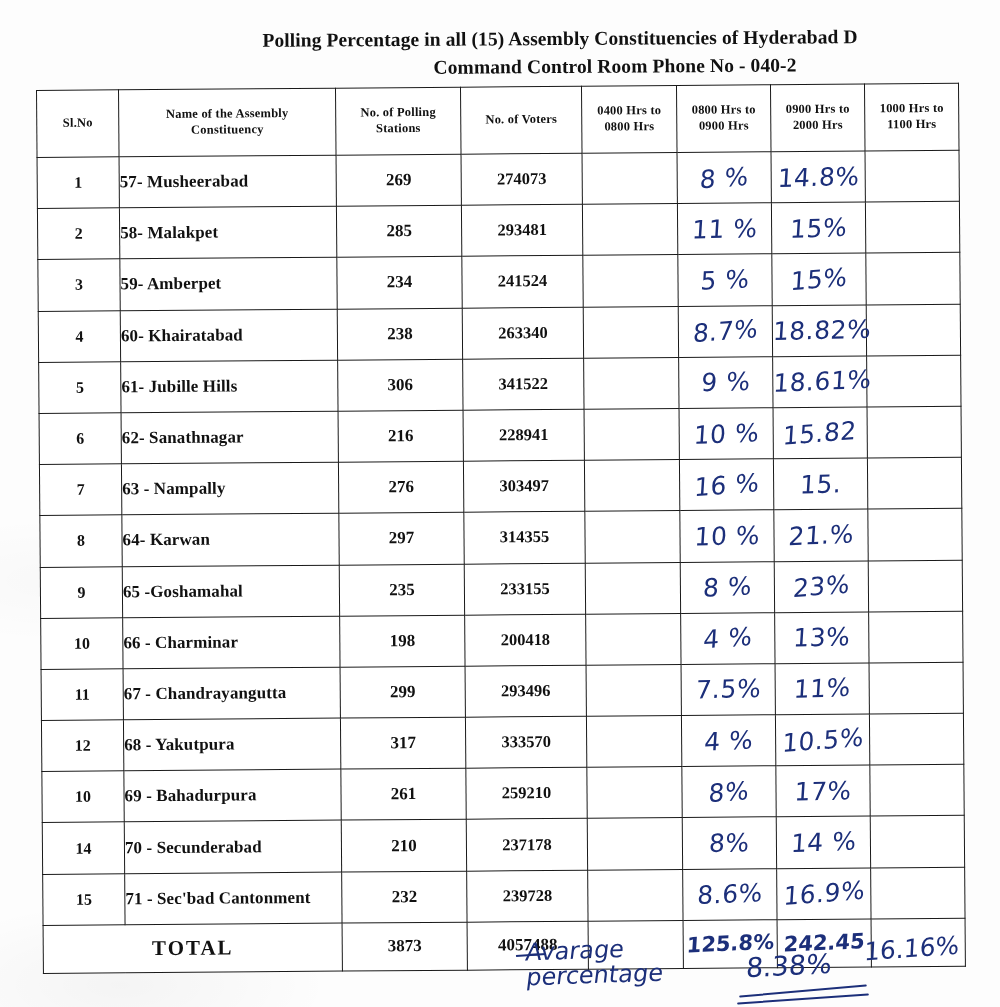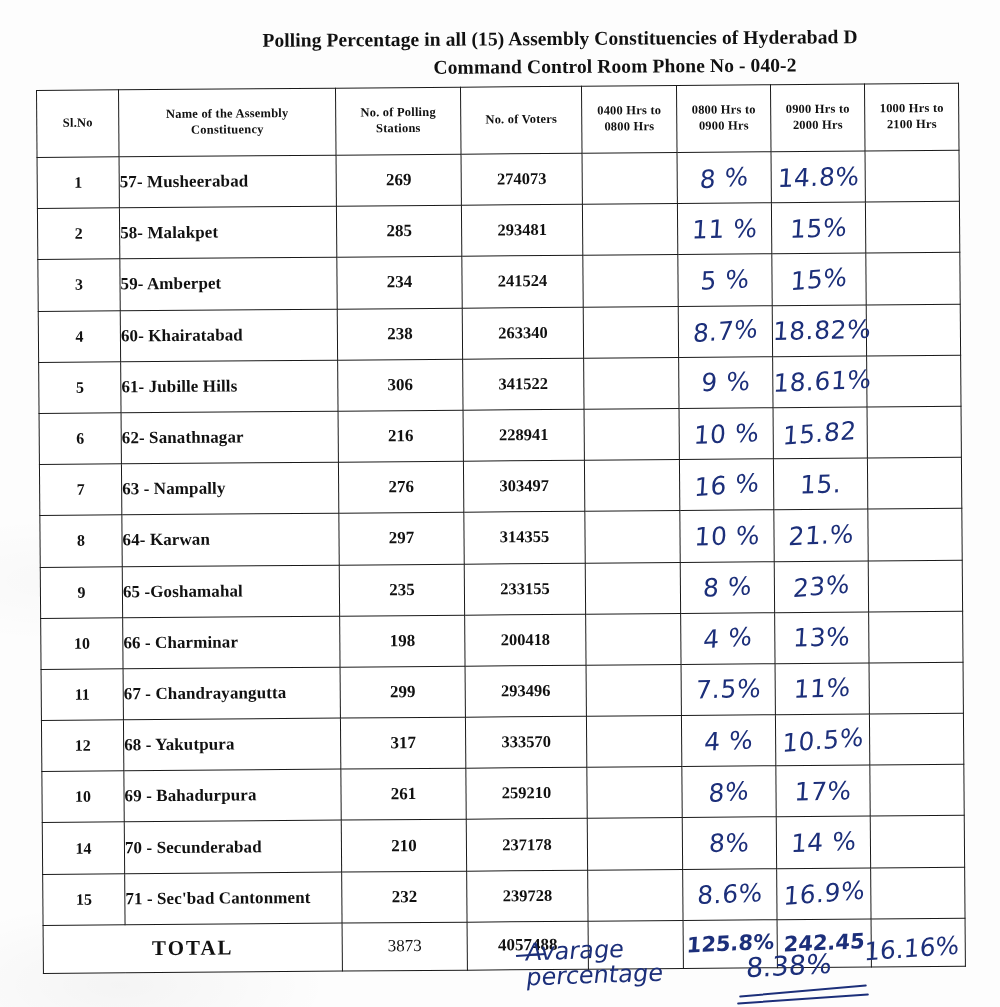--- a/index.html
+++ b/index.html
@@ -112,21 +112,21 @@
 
   
   tr.total-row td { height: 47px; }
   td.total-label {
     text-align: center;
     font-family: "Liberation Serif", serif;
     font-weight: bold;
     font-size: 21px;
     letter-spacing: 2px;
   }
-  td.total-ps { text-align: center; font-weight: normal; font-size: 17px; }
+  td.total-ps { text-align: center; font-weight: bold; font-size: 17px; }
   td.total-vot { text-align: center; padding-left: 4px; font-weight: bold; font-size: 17px; }
   td.total-hand {
     text-align: center;
     font-family: "DejaVu Sans", sans-serif;
     color: #1c2f7a;
     font-size: 21px;
   }
   td.total-hand .ink { display: inline-block; transform: rotate(-2deg) skewX(-6deg); }
 
   
@@ -232,21 +232,21 @@
         <th>
           <span class="hdr-sub">0800 Hrs  to</span>
           <span class="hdr-sub">0900 Hrs</span>
         </th>
         <th>
           <span class="hdr-sub">0900 Hrs  to</span>
           <span class="hdr-sub">2000 Hrs</span>
         </th>
         <th>
           <span class="hdr-sub">1000 Hrs  to</span>
-          <span class="hdr-sub">2100 Hrs</span>
+          <span class="hdr-sub">1100 Hrs</span>
         </th>
       </tr>
     </thead>
     <tbody id="table-body">
         <tr>
           <td class="c-slno">1</td>
           <td class="c-name">57- Musheerabad</td>
           <td class="c-ps">269</td>
           <td class="c-vot">274073</td>
           <td class="c-hand "><span class="ink"></span></td>

